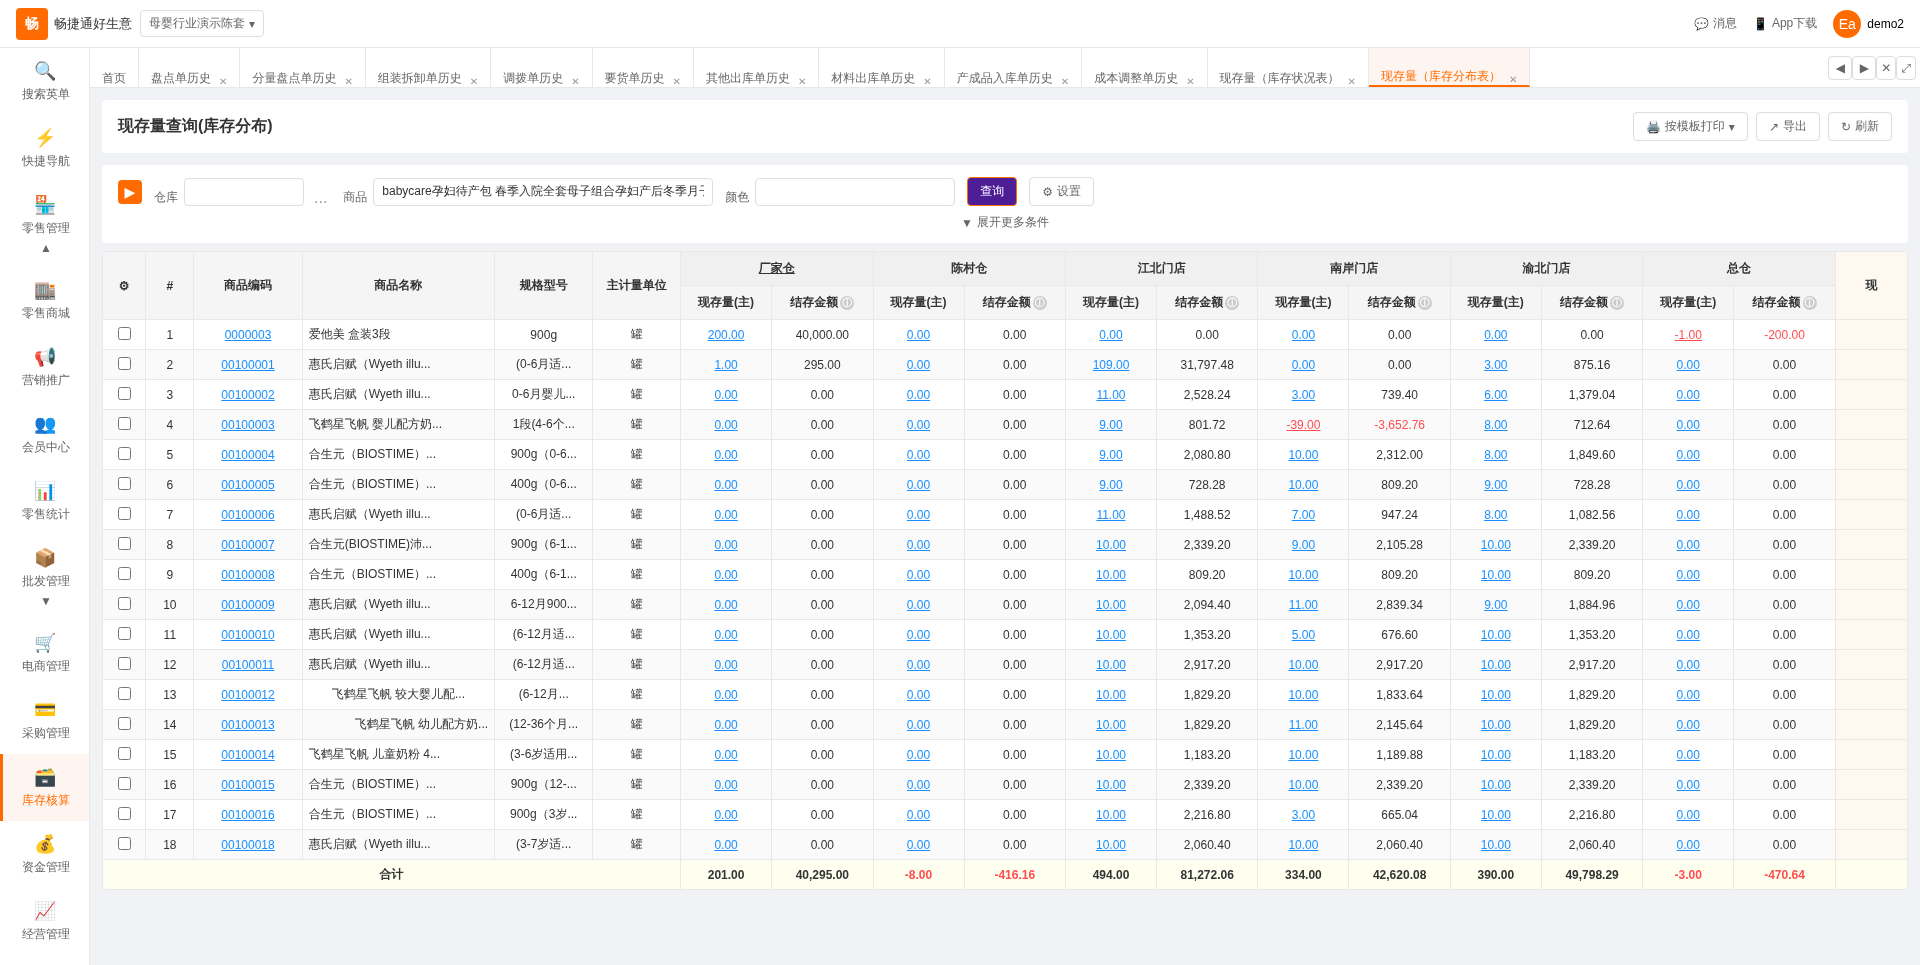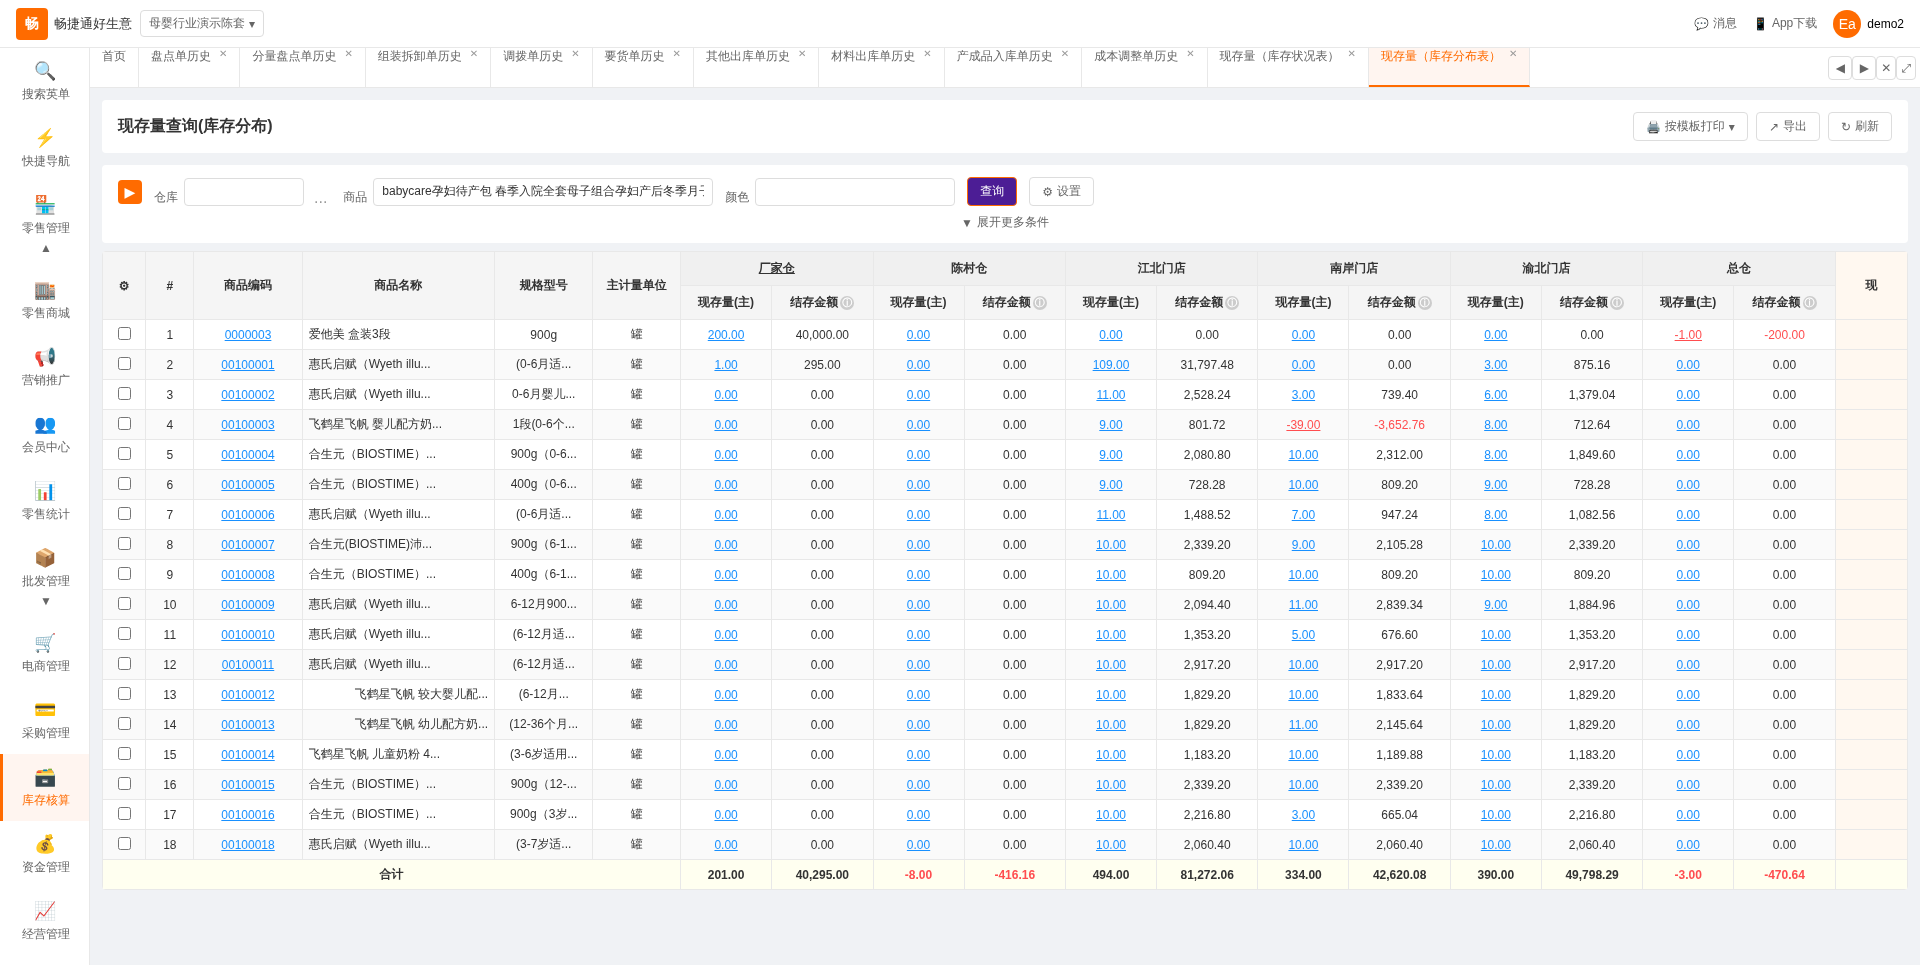--- a/index.html
+++ b/index.html
@@ -67,21 +67,21 @@
       background: #fff;
       border-bottom: 1px solid #e8e8e8;
       display: flex;
       align-items: center;
       overflow: hidden;
       z-index: 80;
     }
     .tab-list { display: flex; align-items: center; overflow: hidden; flex: 1; height: 100%; }
     .tab-item {
       display: flex;
-      align-items: flex-start;
+      align-items: flex-end;
       gap: 4px;
       padding: 0 12px;
       height: 100%;
       border-right: 1px solid #e8e8e8;
       cursor: pointer;
       white-space: nowrap;
       color: #666;
       font-size: 12px;
       flex-shrink: 0;
     }
@@ -484,21 +484,21 @@
     <td>1,379.04</td>
     <td><span class="num-link ">0.00</span></td>
     <td class="">0.00</td>
     <td style="background:#fff8f0;"></td>
   </tr>
           <tr>
     <td style="text-align:center;"><input type="checkbox" style=""></td>
     <td>4</td>
     <td><span class="num-link">00100003</span></td>
     <td style="text-align:left;">飞鹤星飞帆 婴儿配方奶...</td>
-    <td>1段(0-6个...</td>
+    <td>1段(4-6个...</td>
     <td>罐</td>
     <td><span class="num-link">0.00</span></td>
     <td>0.00</td>
     <td><span class="num-link ">0.00</span></td>
     <td class="">0.00</td>
     <td><span class="num-link">9.00</span></td>
     <td>801.72</td>
     <td><span class="num-link num-neg">-39.00</span></td>
     <td class="num-neg">-3,652.76</td>
     <td><span class="num-link">8.00</span></td>
@@ -672,21 +672,21 @@
     <td><span class="num-link">10.00</span></td>
     <td>2,917.20</td>
     <td><span class="num-link ">0.00</span></td>
     <td class="">0.00</td>
     <td style="background:#fff8f0;"></td>
   </tr>
           <tr>
     <td style="text-align:center;"><input type="checkbox" style=""></td>
     <td>13</td>
     <td><span class="num-link">00100012</span></td>
-    <td style="text-align:right;margin-left:32px;">飞鹤星飞帆 较大婴儿配...</td>
+    <td style="text-align:center;margin-left:32px;">飞鹤星飞帆 较大婴儿配...</td>
     <td>(6-12月...</td>
     <td>罐</td>
     <td><span class="num-link">0.00</span></td>
     <td>0.00</td>
     <td><span class="num-link ">0.00</span></td>
     <td class="">0.00</td>
     <td><span class="num-link">10.00</span></td>
     <td>1,829.20</td>
     <td><span class="num-link ">10.00</span></td>
     <td class="">1,833.64</td>

